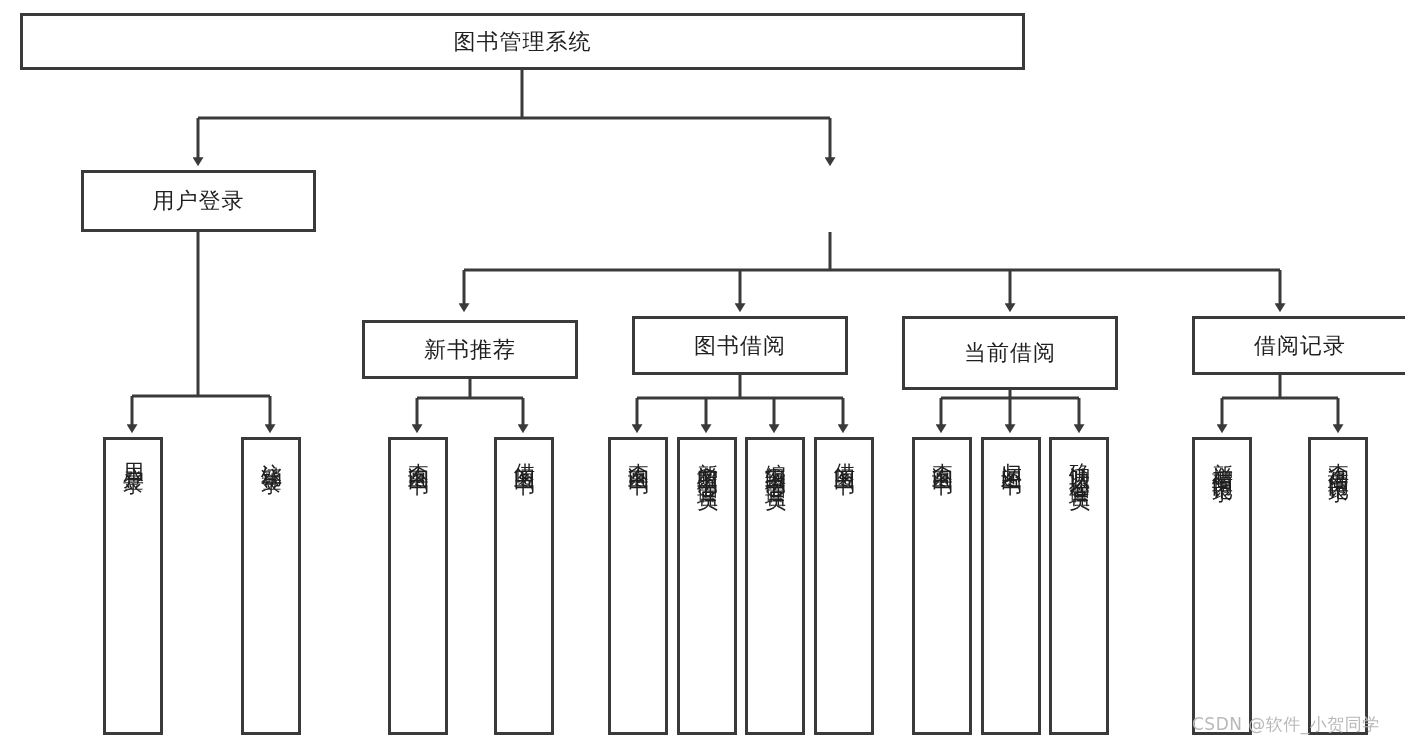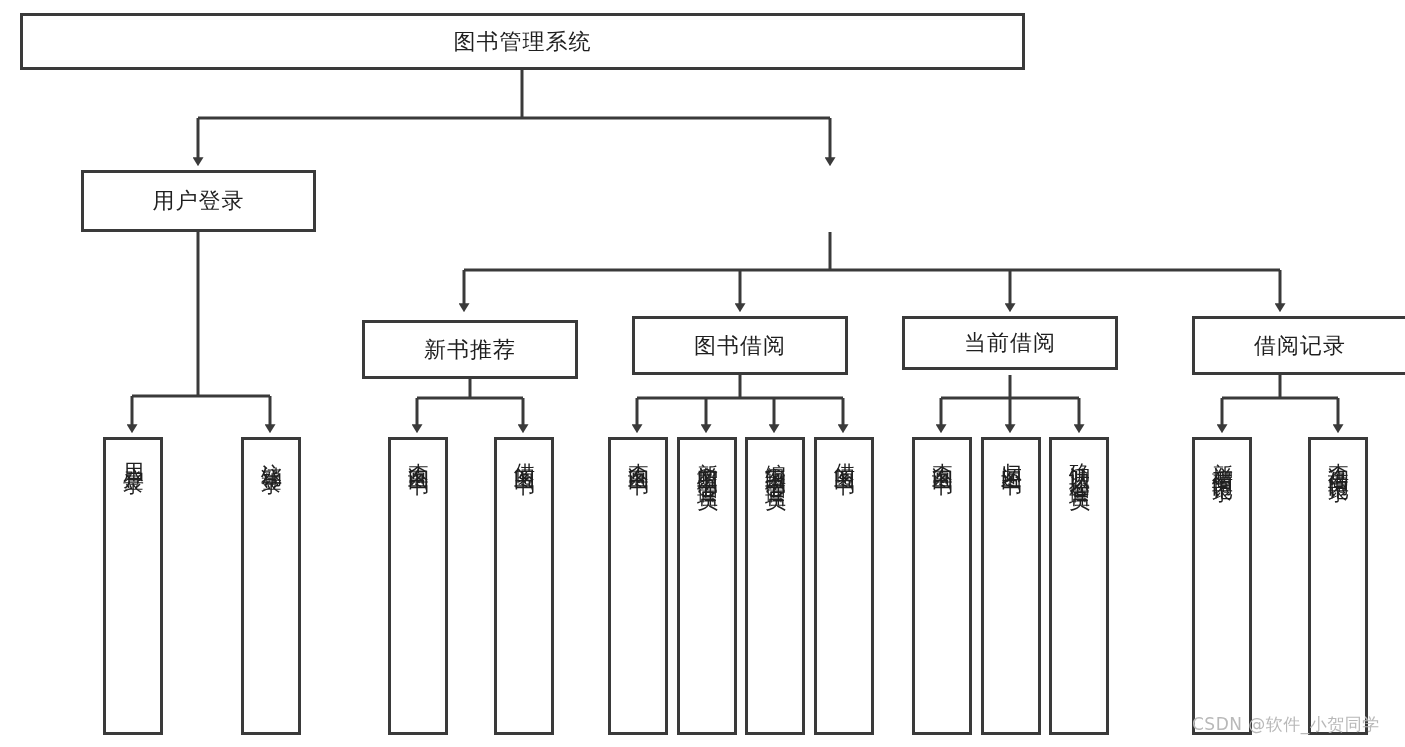--- a/index.html
+++ b/index.html
@@ -132,21 +132,21 @@
 
 
   <div class="node horizontal" style="left:362px; top:320px; width:216px; height:59px;">
     <span class="label">新书推荐</span>
   </div>
 
   <div class="node horizontal" style="left:632px; top:316px; width:216px; height:59px;justify-content:center;">
     <span class="label">图书借阅</span>
   </div>
 
-  <div class="node horizontal" style="left:902px; top:316px; width:216px; height:54px;">
+  <div class="node horizontal" style="left:902px; top:316px; width:216px; height:74px;">
     <span class="label">当前借阅</span>
   </div>
 
   <div class="node horizontal" style="left:1172px; top:316px; width:216px; height:59px;margin-left:20px;">
     <span class="label">借阅记录</span>
   </div>
 
   <div class="node leaf" style="left:103px; top:437px; width:60px; height:298px;">
     <span class="label">用户登录</span>
   </div>

